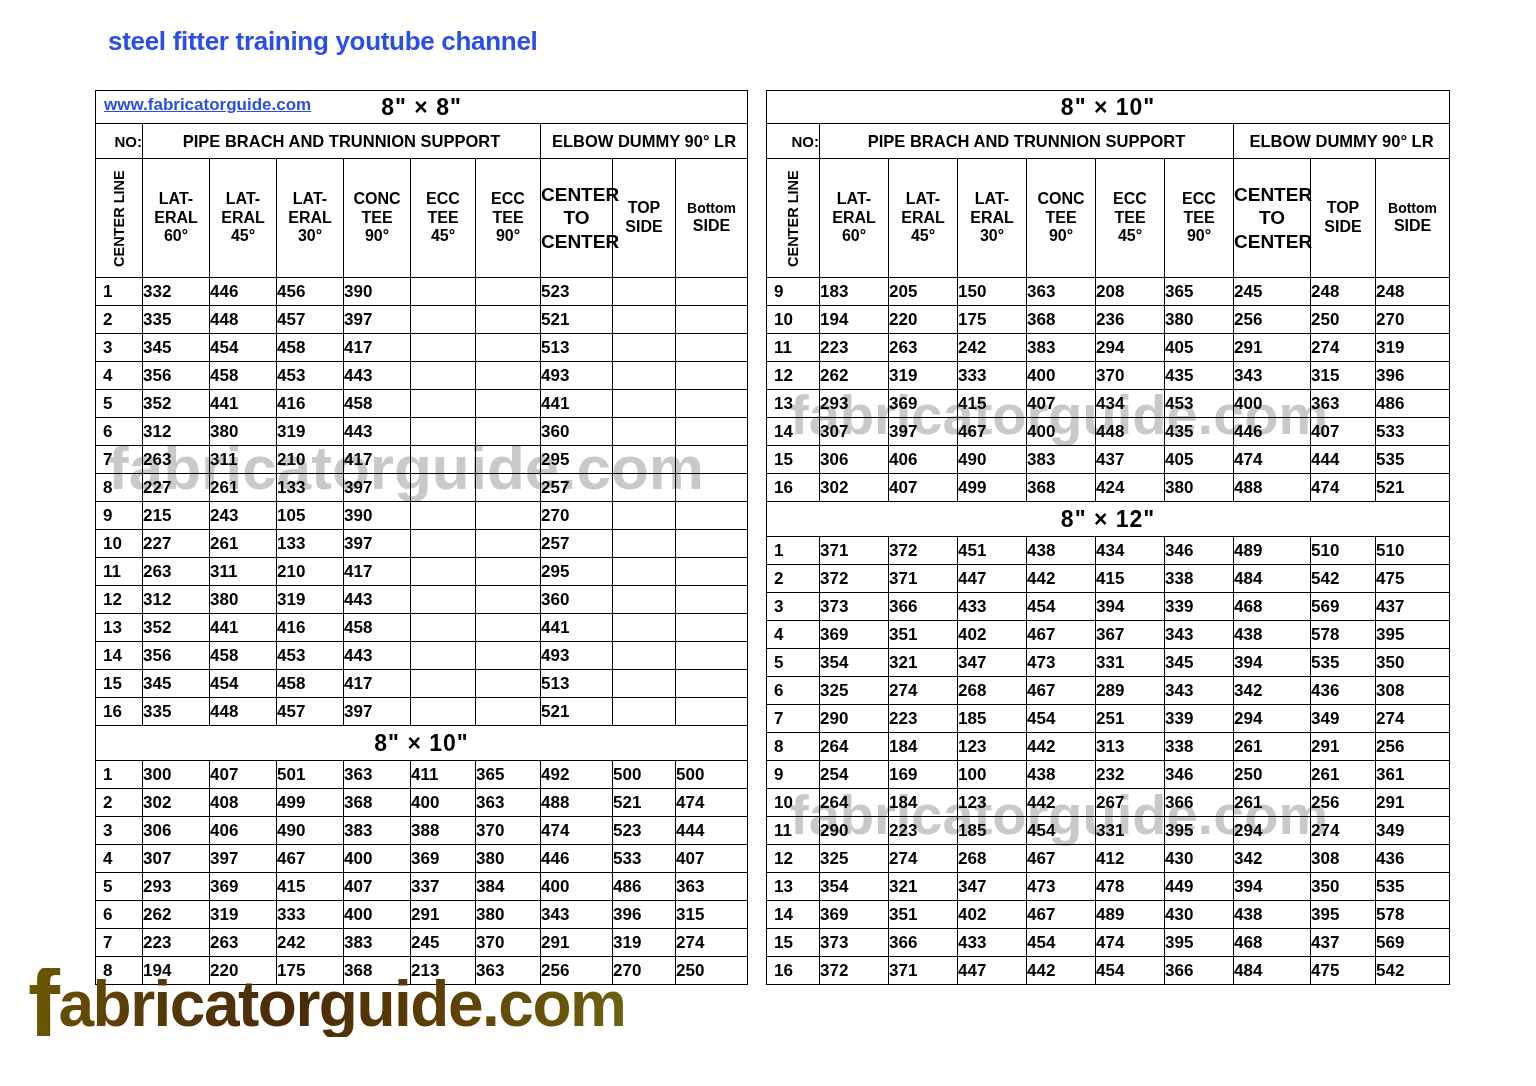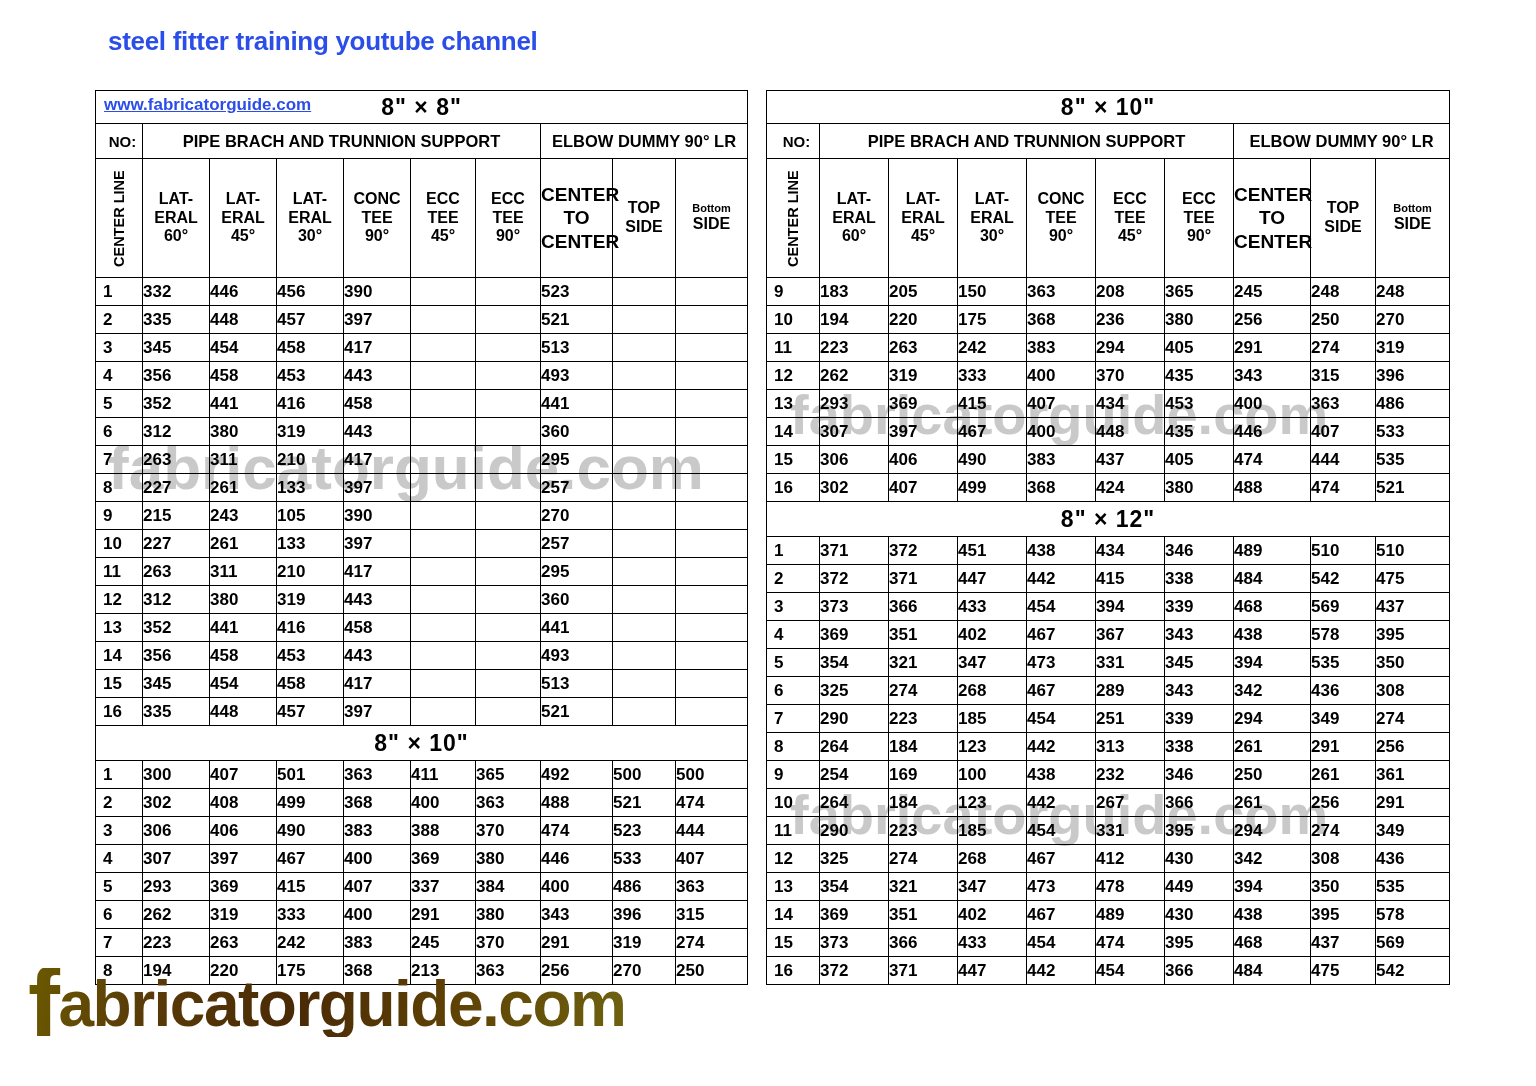--- a/index.html
+++ b/index.html
@@ -51,33 +51,33 @@
     text-decoration:underline;
   }
   .banner .size{
     display:block;text-align:center;font-size:23px;font-weight:bold;
     letter-spacing:1px;line-height:32px;
   }
   .sizeonly{height:34px;text-align:center;font-size:23px;letter-spacing:1px;}
 
   
   .grouprow td{height:34px;font-size:16.5px;text-align:center;}
-  .grouprow td.no{font-size:15px;text-align:center;padding-left:7px;}
+  .grouprow td.no{font-size:15px;text-align:right;padding-left:7px;}
 
   
   .colhead td{height:118px;vertical-align:middle;text-align:center;font-size:16px;line-height:1.18;}
   .colhead td.vert{
     font-size:14.5px;
     writing-mode:vertical-rl;
     transform:rotate(180deg);
     white-space:nowrap;
     padding:0;
   }
   .colhead td.small{font-size:19px;line-height:1.22;}
-  .colhead td.mix .b{font-size:11px;display:block;}
+  .colhead td.mix .b{font-size:14px;display:block;}
   .colhead td.mix .s{font-size:16px;display:block;}
 
   
   .drow td{height:27px;font-size:17px;text-align:left;padding-left:9px;}
   .drow td.idx{padding-left:7px;}
 
   
   col.c-idx{width:47px;}
   col.c-d{width:67px;}
   col.c-e{width:65px;}

